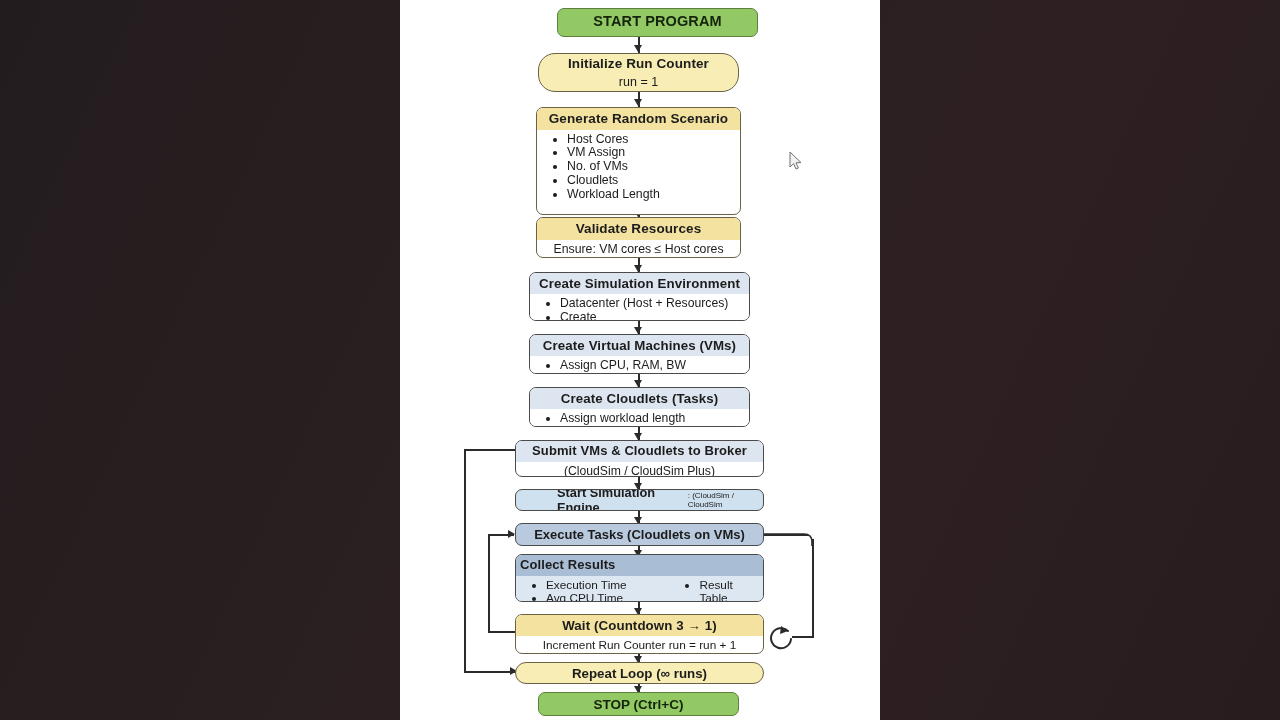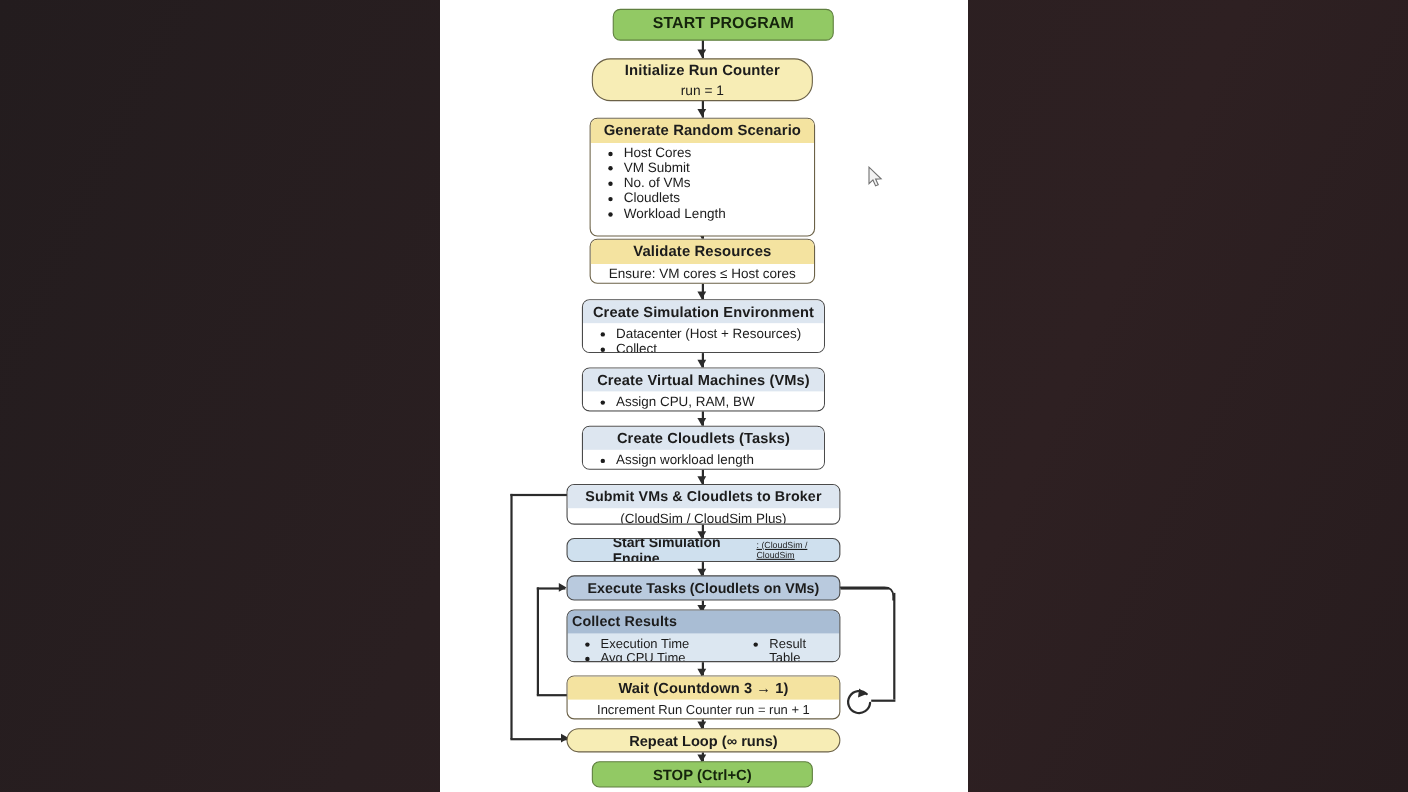--- a/index.html
+++ b/index.html
@@ -207,39 +207,39 @@
   <div class="node yellow-solid" style="left:138px; top:53px; width:201px; height:39px;">
     <div class="hdr" style="font-size:13.5px; padding-top:2px;">Initialize Run Counter</div>
     <div class="sub" style="font-size:12.5px; padding-top:0;">run = 1</div>
   </div>
 
   <div class="node yellow-node" style="left:136px; top:107px; width:205px; height:108px;">
     <div class="hdr yellow-hdr" style="font-size:13.5px;">Generate Random Scenario</div>
     <div class="body">
       <ul style="font-size:12.3px;">
         <li>Host Cores</li>
-        <li>VM Submit</li>
+        <li>VM Assign</li>
         <li>No. of VMs</li>
         <li>Cloudlets</li>
         <li>Workload Length</li>
       </ul>
     </div>
   </div>
 
   <div class="node yellow-node" style="left:136px; top:217px; width:205px; height:41px;">
     <div class="hdr yellow-hdr" style="font-size:13.5px;">Validate Resources</div>
     <div class="sub" style="font-size:12.3px;">Ensure: VM cores ≤ Host cores</div>
   </div>
 
   <div class="node blue-node" style="left:129px; top:272px; width:221px; height:49px;">
     <div class="hdr blue-hdr" style="font-size:13.3px;">Create Simulation Environment</div>
     <div class="body">
       <ul style="font-size:12.2px;">
         <li>Datacenter (Host + Resources)</li>
-        <li>Collect</li>
+        <li>Create</li>
       </ul>
     </div>
   </div>
 
   <div class="node blue-node" style="left:129px; top:334px; width:221px; height:40px;">
     <div class="hdr blue-hdr" style="font-size:13.3px;">Create Virtual Machines (VMs)</div>
     <div class="body">
       <ul style="font-size:12.2px;">
         <li>Assign CPU, RAM, BW</li>
       </ul>
@@ -255,21 +255,21 @@
     </div>
   </div>
 
   <div class="node blue-node" style="left:115px; top:440px; width:249px; height:37px;">
     <div class="hdr blue-hdr" style="font-size:13px;">Submit VMs &amp; Cloudlets to Broker</div>
     <div class="sub" style="font-size:12.2px;">(CloudSim / CloudSim Plus)</div>
   </div>
 
   <div class="node blue-node blue-fill-light" style="left:115px; top:489px; width:249px; height:22px; display:flex; align-items:center; justify-content:center;">
     <span style="font-size:12.8px; font-weight:bold; color:#1c1c1c;">Start Simulation Engine</span>
-      <span style="font-size:8px; color:#1c1c1c;text-decoration:underline;">: (CloudSim / CloudSim</span>
+      <span style="font-size:8px; color:#1c1c1c;">: (CloudSim / CloudSim</span>
   </div>
 
   <div class="node blue-node blue-mid" style="left:115px; top:523px; width:249px; height:23px; display:flex; align-items:center; justify-content:center;">
     <span style="font-size:13px; font-weight:bold; color:#1c1c1c;">Execute Tasks (Cloudlets on VMs)</span>
   </div>
 
   <div class="node blue-node" style="left:115px; top:554px; width:249px; height:48px; background:#dce7f1;">
     <div class="hdr left blue-dark-hdr" style="font-size:13px;">Collect Results</div>
     <div class="body twocol blue-light-body" style="background:#dce7f1;">
       <div class="col1" style="width:128px;">

